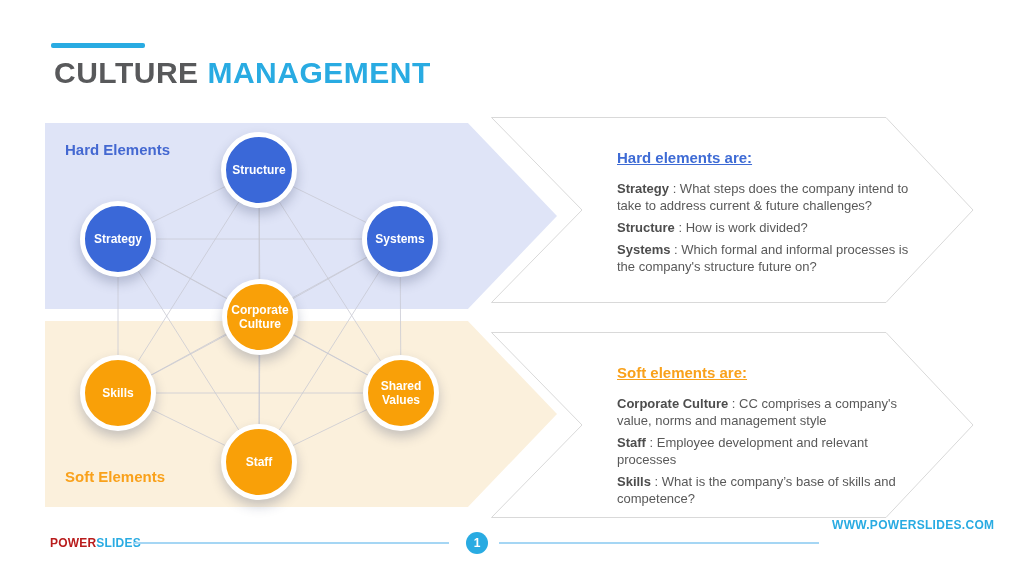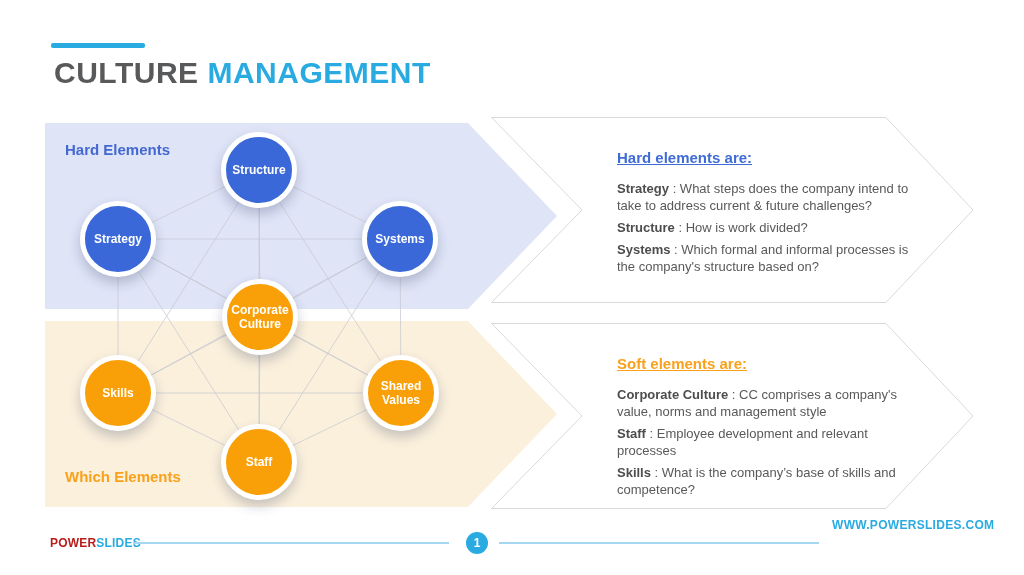--- a/index.html
+++ b/index.html
@@ -31,21 +31,21 @@
     color:#ffffff;font-size:12px;font-weight:bold;line-height:1.18;
     box-shadow:0 6px 12px rgba(40,50,90,.25);
   }
   .node.hard{background:#3A68D8;}
   .node.soft{background:#F9A008;}
   .node span{display:block;padding:0 3px;}
   
   .panel{position:absolute;left:491px;width:483px;height:186px;z-index:2;}
   .panel svg{position:absolute;left:0;top:0;}
   .panel.top{top:117px;}
-  .panel.bottom{top:323px;}
+  .panel.bottom{top:332px;}
   .panel-body{position:absolute;left:126px;top:32px;width:292px;}
   .panel-heading{font-size:15px;font-weight:bold;text-decoration:underline;margin:0 0 14px 0;}
   .panel.top .panel-heading{color:#3E6BD5;}
   .panel.bottom .panel-heading{color:#F9A11B;}
   .panel-body p{margin:0 0 5px 0;font-size:13px;line-height:17px;color:#595959;}
   .panel-body p b{color:#4d4d4d;}
   
   .footer-logo{position:absolute;left:50px;top:536px;font-size:12px;font-weight:bold;letter-spacing:.2px;}
   .footer-logo .l1{color:#b91c1c;}
   .footer-logo .l2{color:#29ABE2;}
@@ -63,21 +63,21 @@
 <body>
 
 <div class="slide">
 
   <div class="accent-line"></div>
   <h1 class="page-title"><span class="t1">CULTURE</span><span> </span><span class="t2">MANAGEMENT</span></h1>
 
   <div class="band hard"></div>
   <div class="band soft"></div>
   <div class="band-label hard">Hard Elements</div>
-  <div class="band-label soft">Which Elements</div>
+  <div class="band-label soft">Soft Elements</div>
 
   <svg id="connections" width="1024" height="575" viewBox="0 0 1024 575">
       <line x1="259" y1="170" x2="118" y2="239"></line>
       <line x1="259" y1="170" x2="400" y2="239"></line>
       <line x1="259" y1="170" x2="260" y2="317"></line>
       <line x1="259" y1="170" x2="118" y2="393"></line>
       <line x1="259" y1="170" x2="401" y2="393"></line>
       <line x1="259" y1="170" x2="259" y2="462"></line>
       <line x1="118" y1="239" x2="400" y2="239"></line>
       <line x1="118" y1="239" x2="260" y2="317"></line>
@@ -119,21 +119,21 @@
     </div>
 
   <div class="panel top">
     <svg width="483" height="186" viewBox="0 0 483 186">
       <polygon points="0.5,0.5 395,0.5 482,93 395,185.5 0.5,185.5 91,93" fill="#ffffff" stroke="#D9D9D9" stroke-width="1"></polygon>
     </svg>
     <div class="panel-body">
       <div class="panel-heading">Hard elements are:</div>
       <p><b>Strategy</b><span> : What steps does the company intend to take to address current &amp; future challenges?</span></p>
       <p><b>Structure</b><span> : How is work divided?</span></p>
-      <p><b>Systems</b><span> : Which formal and informal processes is the company's structure based on?</span></p>
+      <p><b>Systems</b><span> : Which formal and informal processes is the company's structure future on?</span></p>
     </div>
   </div>
 
   <div class="panel bottom">
     <svg width="483" height="186" viewBox="0 0 483 186">
       <polygon points="0.5,0.5 395,0.5 482,93 395,185.5 0.5,185.5 91,93" fill="#ffffff" stroke="#D9D9D9" stroke-width="1"></polygon>
     </svg>
     <div class="panel-body">
       <div class="panel-heading">Soft elements are:</div>
       <p><b>Corporate Culture</b><span> : CC comprises a company's value, norms and management style</span></p>

